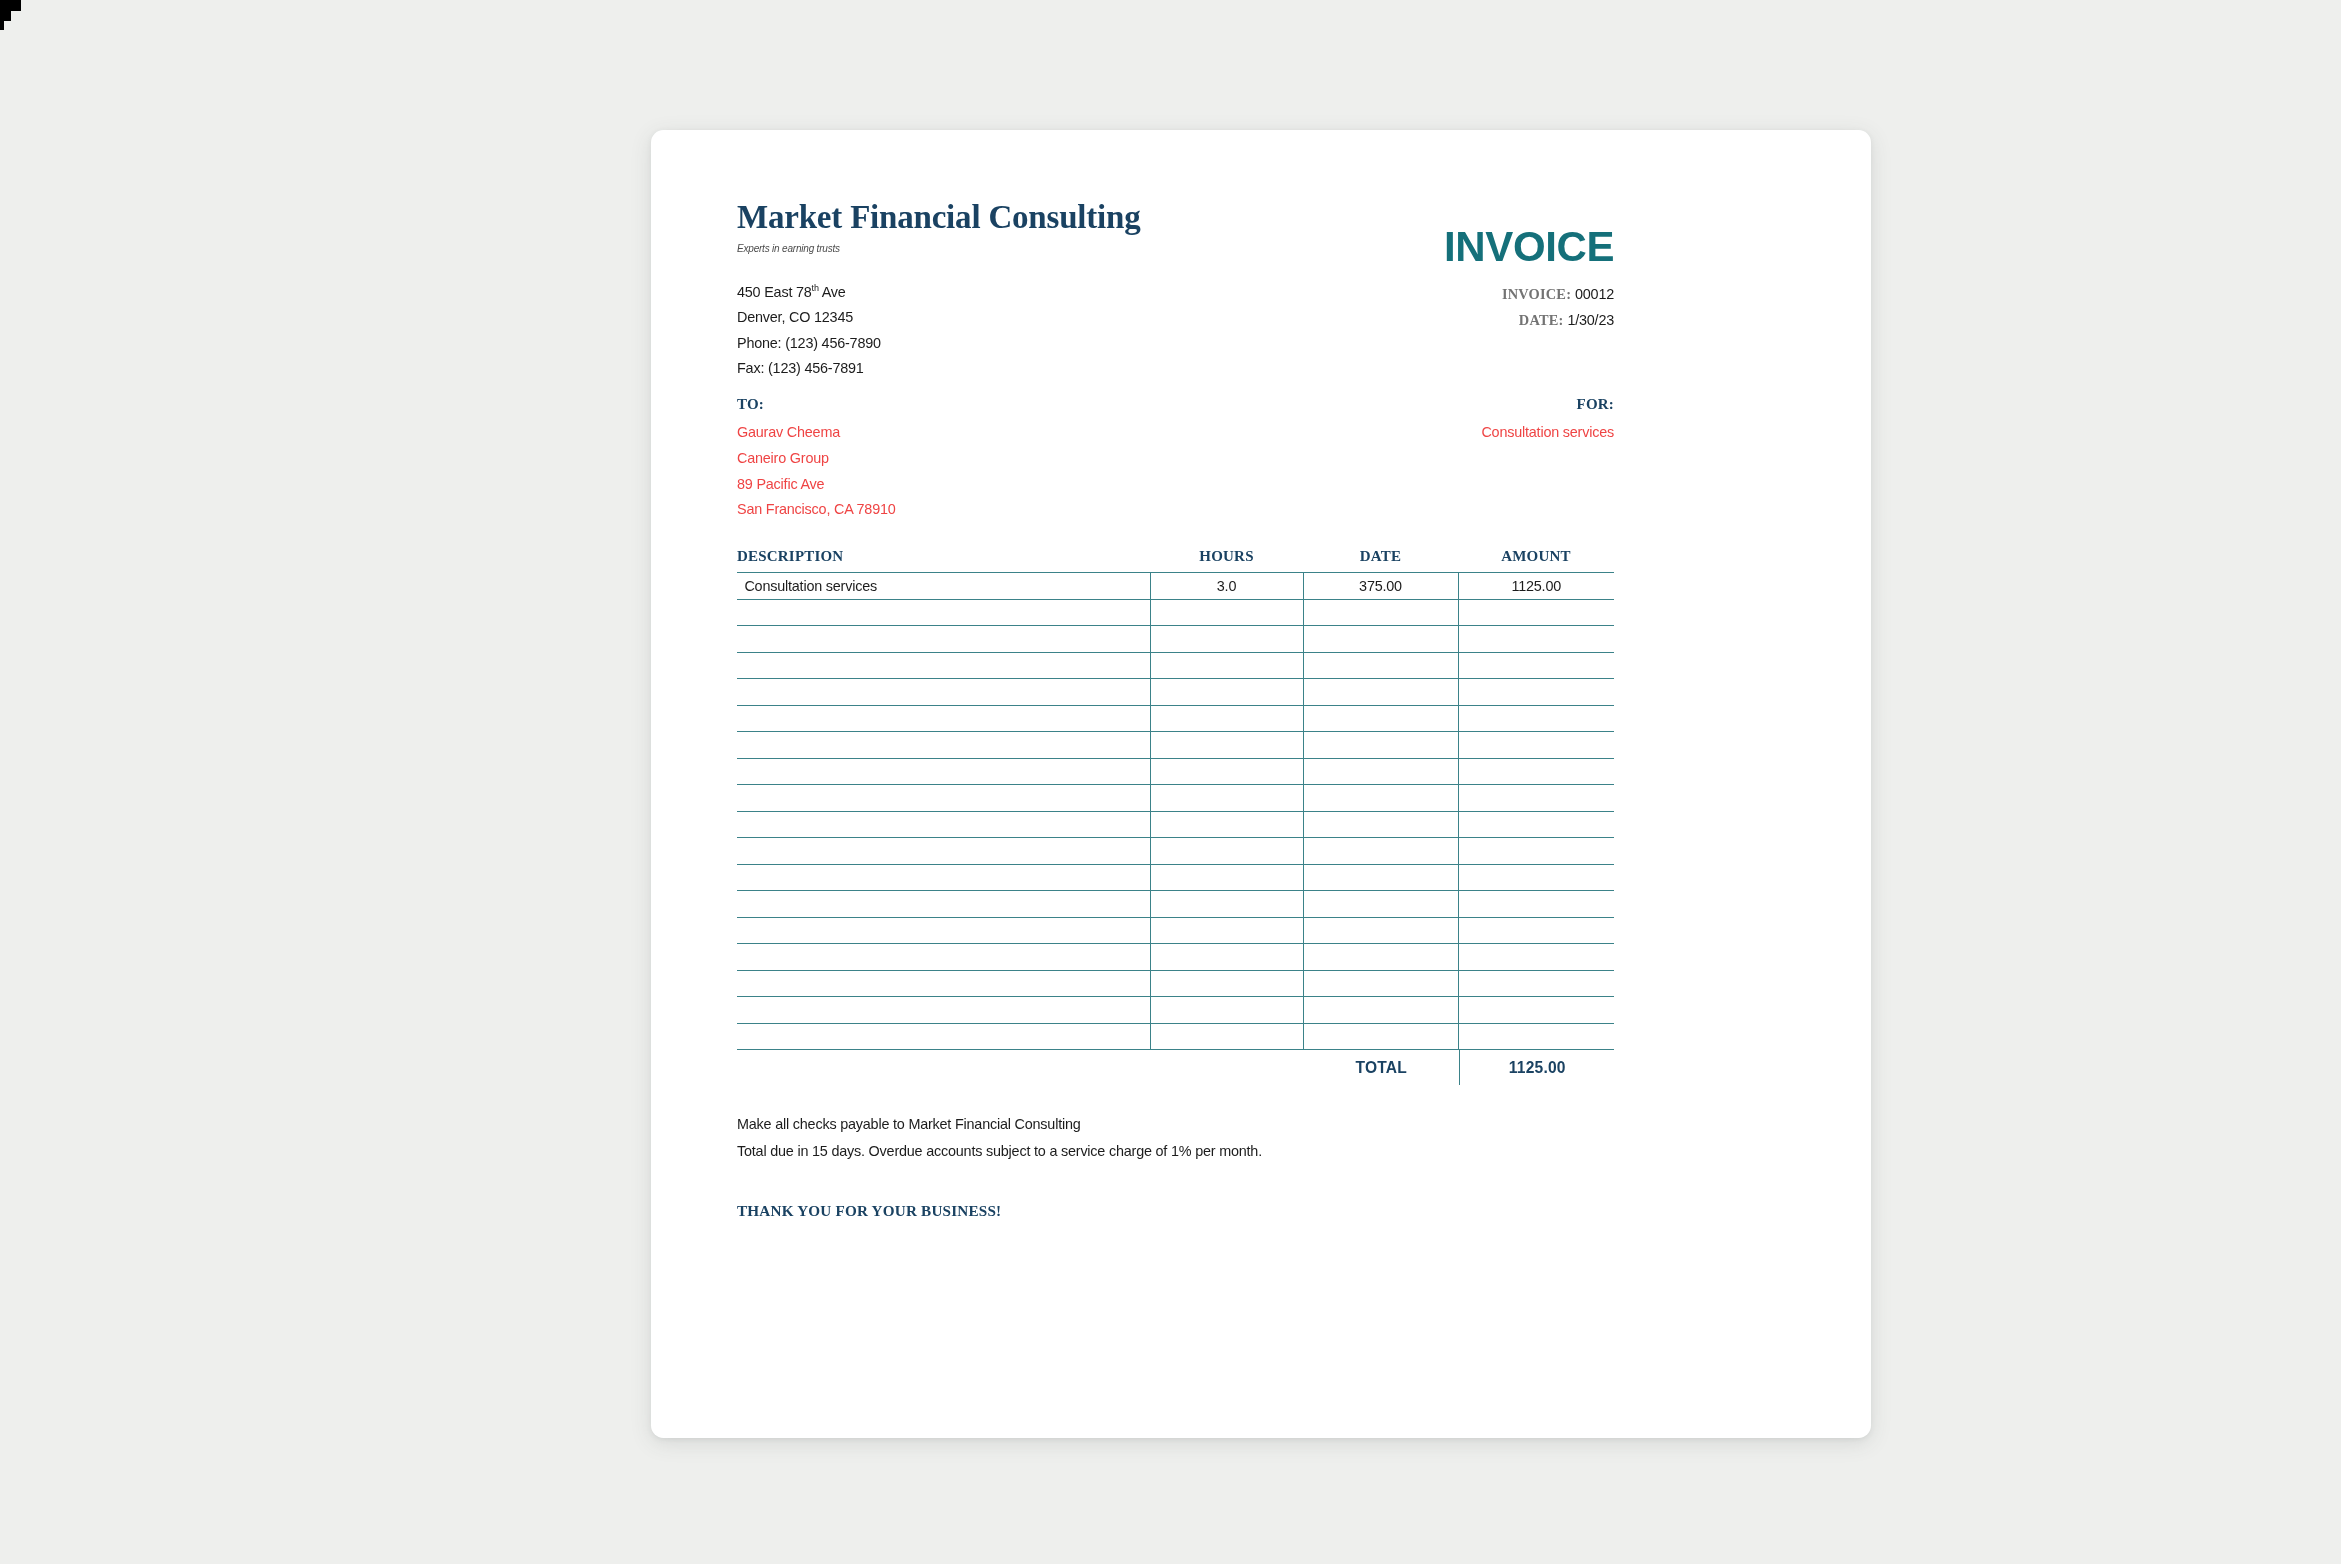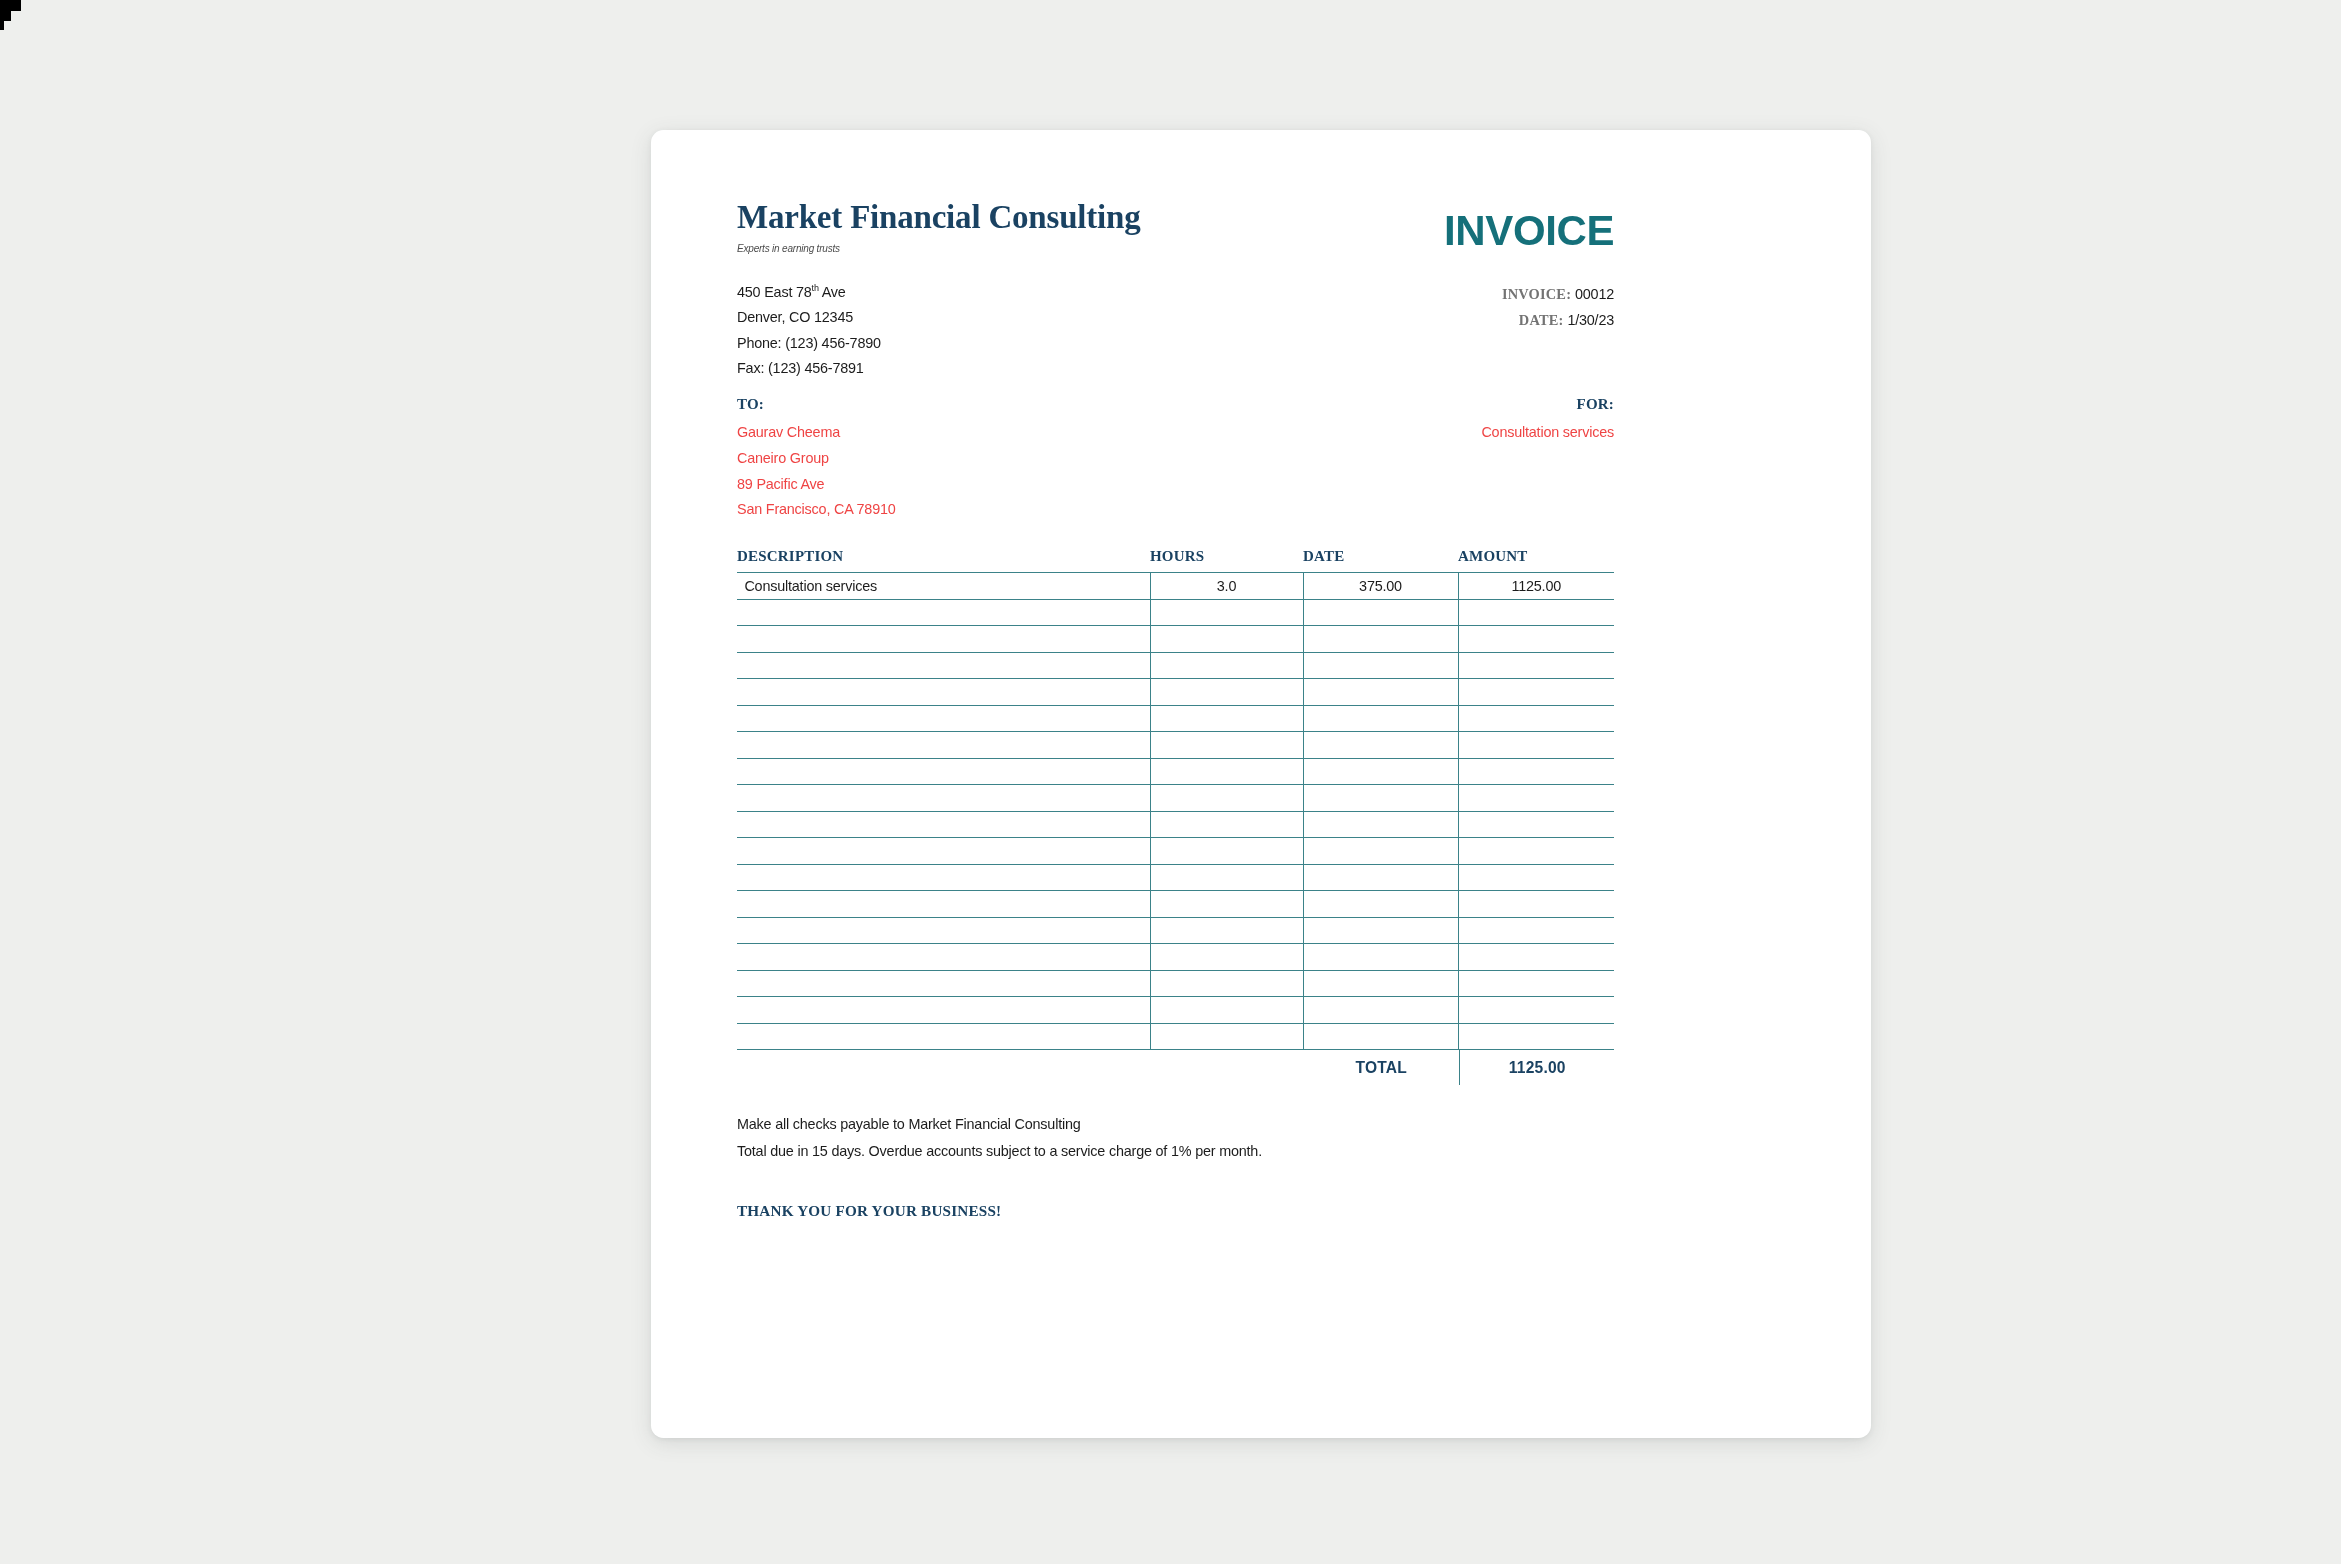--- a/index.html
+++ b/index.html
@@ -83,21 +83,21 @@
   }
   .addr sup {
     font-size: 9px;
     vertical-align: super;
     line-height: 0;
   }
 
   .invoice-word {
     position: absolute;
     right: 0;
-    top: 9px;
+    top: 25px;
     font-family: "Liberation Sans", sans-serif;
     font-weight: bold;
     font-size: 42px;
     letter-spacing: -0.4px;
     color: #15707a;
     line-height: 1;
   }
   .meta {
     position: absolute;
     right: 0;
@@ -161,21 +161,21 @@
   table.items col.c-rate  { width: 155px; }
   table.items col.c-amt   { width: 156px; }
 
   table.items th {
     font-family: "Liberation Serif", serif;
     font-weight: bold;
     font-size: 15px;
     color: #1a4262;
     letter-spacing: 0.2px;
     padding: 0 0 7.4px 0;
-    text-align: left;
+    text-align: center;
     border: 0;
   }
   table.items th.desc {
     text-align: left;
   }
 
   table.items tbody td {
     height: 25.5px;
     border-bottom: 1.6px solid #3b8289;
     border-right: 1.6px solid #3b8289;

